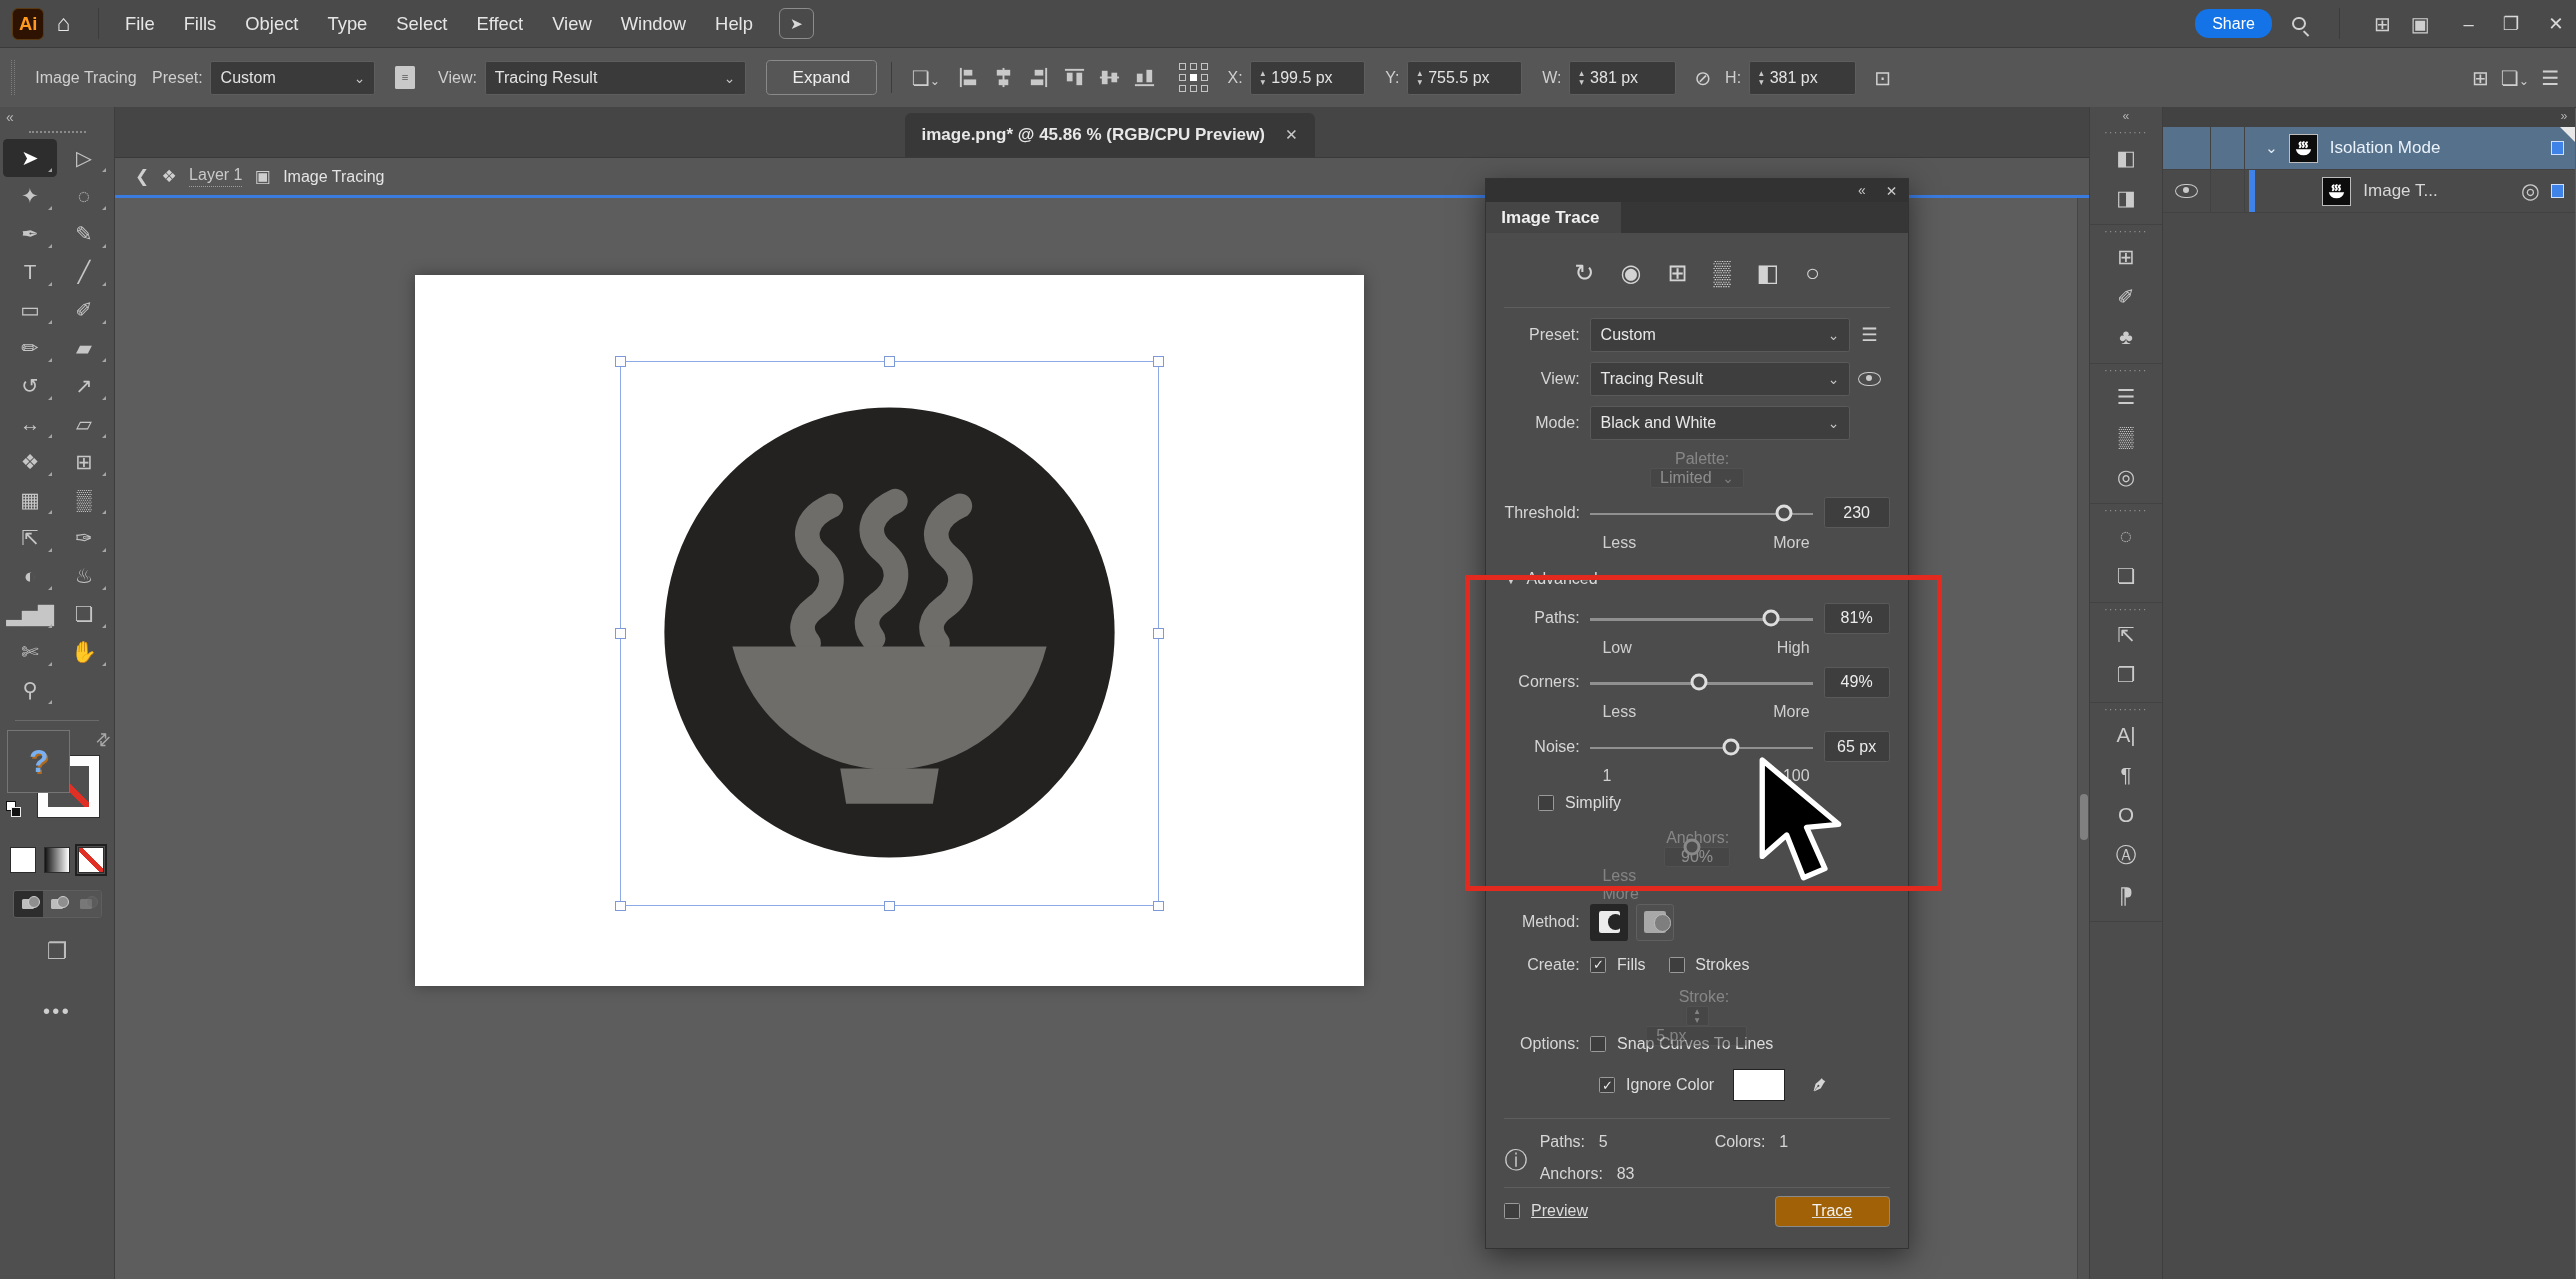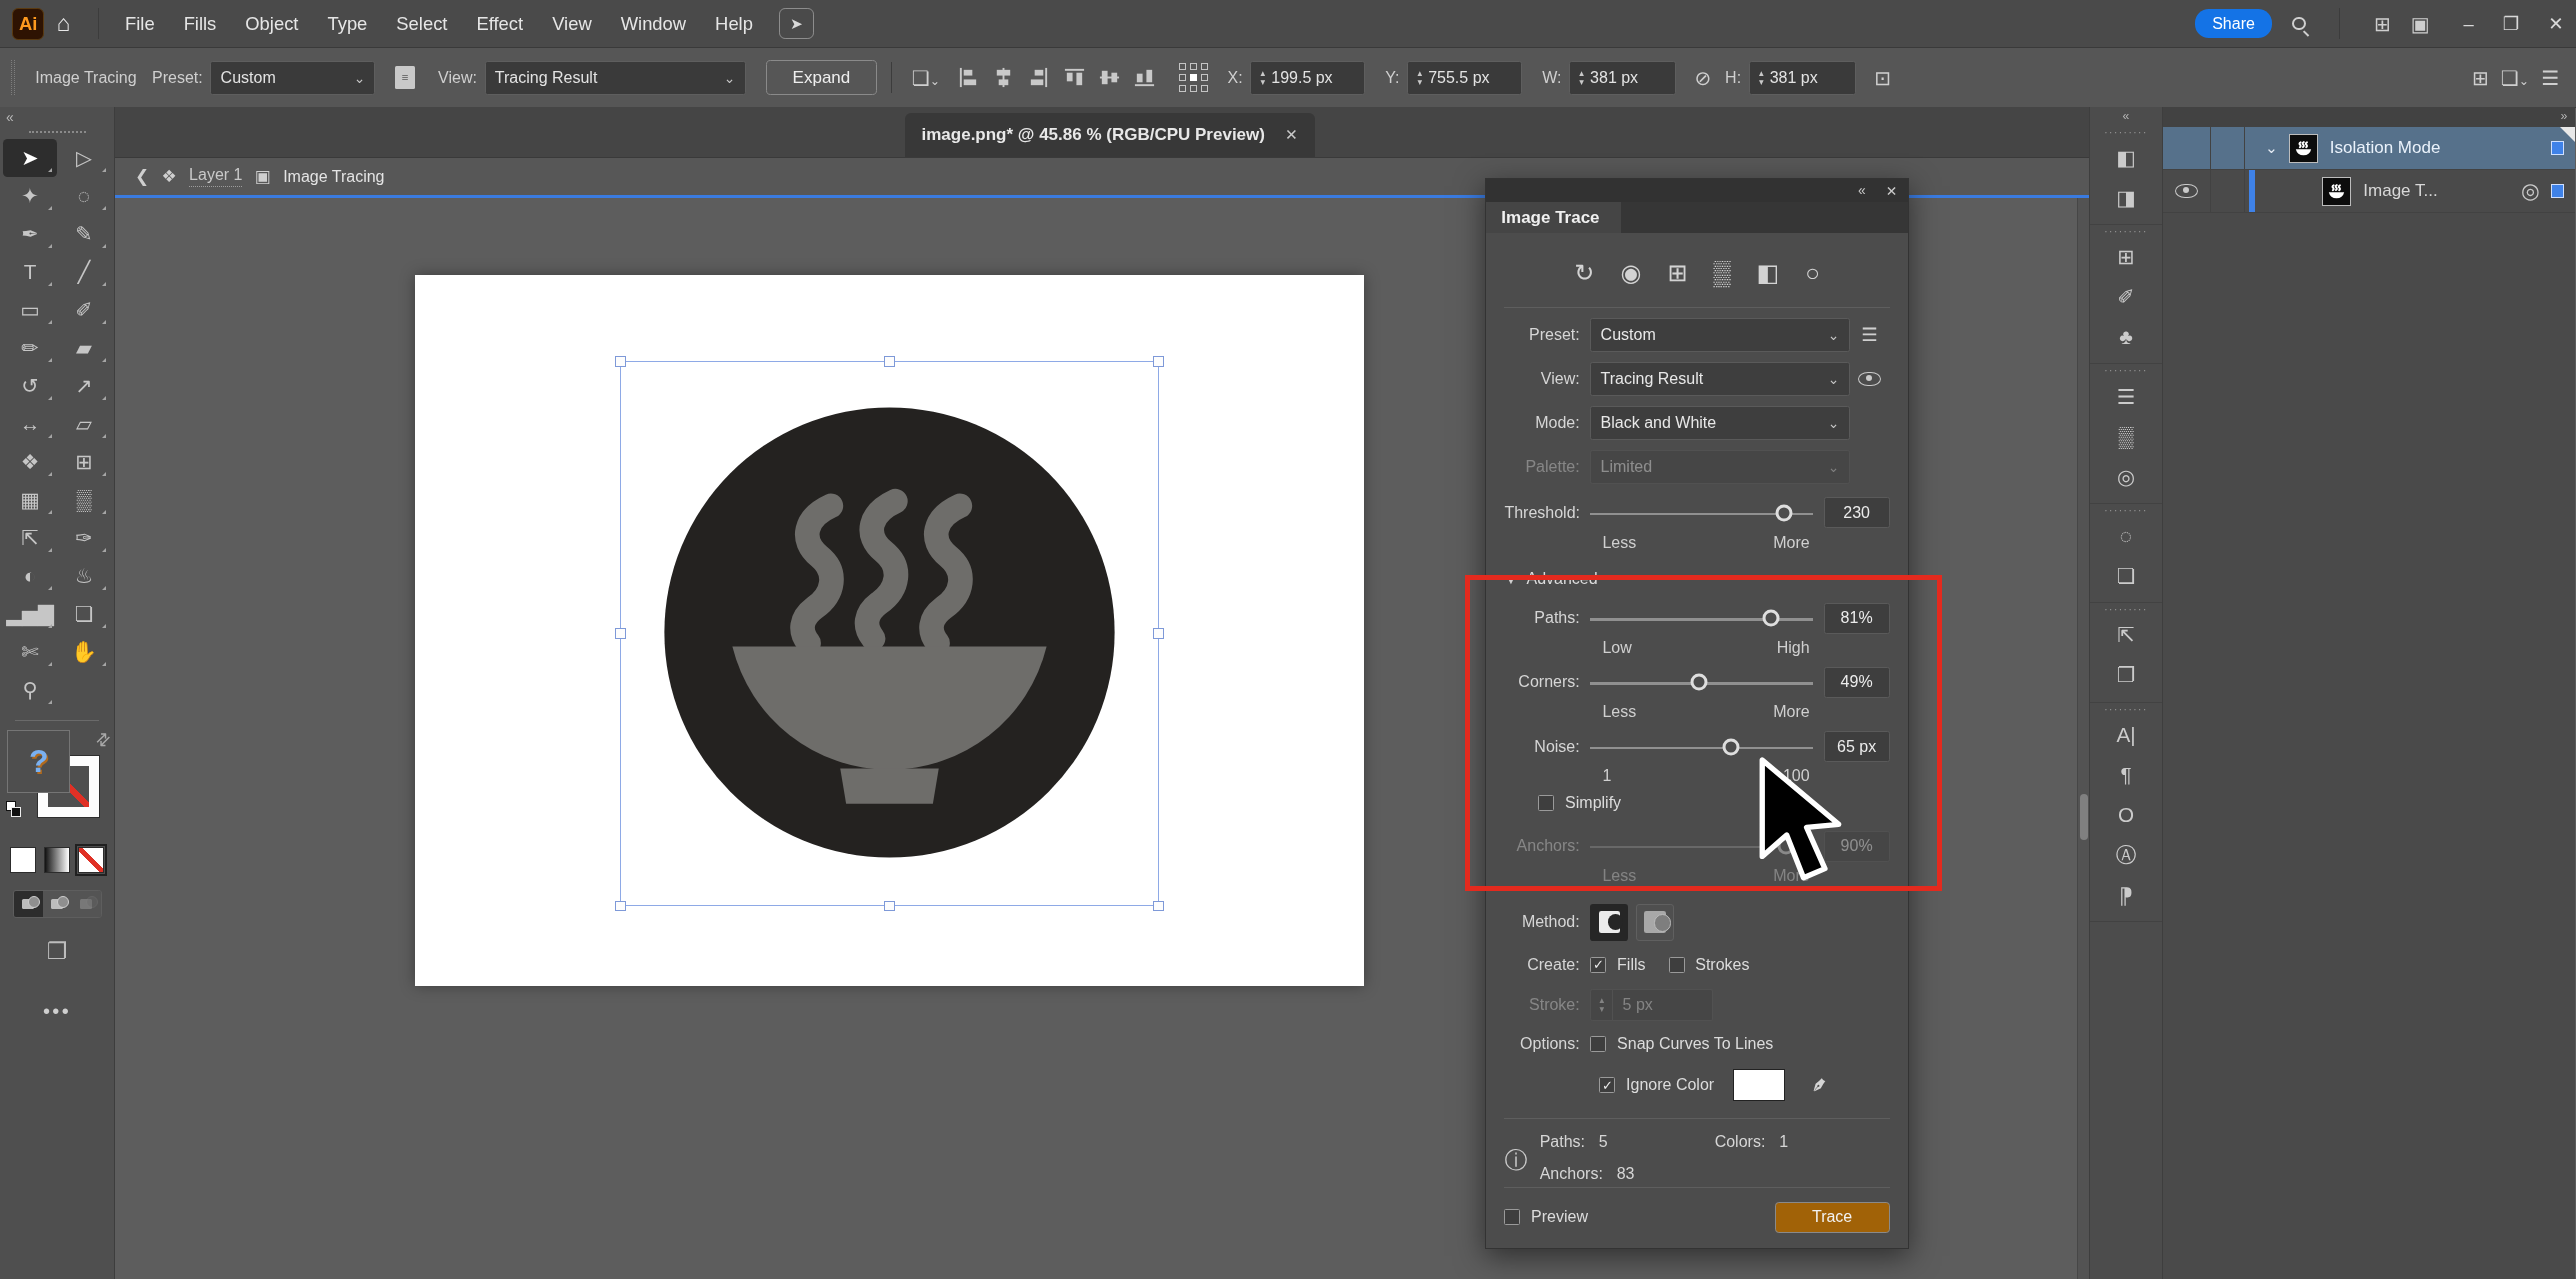--- a/index.html
+++ b/index.html
@@ -149,21 +149,21 @@
   .tp-tabrow { height:31px; background:#363636; display:flex; }
   .tp-tab { width:135px; background:#454545; color:#f0f0f0; font-weight:bold; display:flex; align-items:center; padding-left:15.3px; font-size:17px; }
   .tp-body { padding:0 18.4px; }
   .tp-icons { margin-top:26px; display:flex; justify-content:center; gap:26px; font-size:24px; color:#d3d3d3; }
   .tp-hr { border-top:0.8px solid #5e5e5e; margin-top:20px; }
   .tp-row { display:flex; align-items:center; height:35px; margin-top:9.2px; }
   .tp-label { width:86px; text-align:right; padding-right:10.7px; color:#d6d6d6; white-space:nowrap; }
   .tp-select { flex:1; height:34px; background:#3e3e3e; border:0.8px solid #5a5a5a; border-radius:2.3px;
     display:flex; align-items:center; padding:0 9.2px; color:#e8e8e8; }
   .row-suffix { width:40px; display:flex; justify-content:center; color:#cfcfcf; font-size:18.4px; }
-  .disabled { opacity:.42; }
+  .disabled { opacity:.42;flex-direction:column; }
   .thr { margin-top:10.7px; }
   .slider { flex:1; position:relative; height:34px; margin-right:10.7px; }
   .slider .track { position:absolute; left:0; right:0; top:50%; height:2.3px; background:#909090; }
   .slider .knob { position:absolute; left:var(--pct); top:50%; transform:translate(-50%,-50%);
     width:17px; height:17px; border-radius:50%; border:3.1px solid #dedede; background:#4c4c4c; }
   .val-box { width:66px; height:31px; background:#3e3e3e; border:0.8px solid #5a5a5a; border-radius:2.3px;
     display:flex; align-items:center; justify-content:center; color:#ececec; }
   .minmax { display:flex; justify-content:space-between; padding:3.1px 80px 0 98px; color:#d0d0d0; height:20px; }
   .adv-head { display:flex; align-items:center; margin-top:20px; gap:9.2px; }
   .adv-tri { color:#cfcfcf; font-size:13px; }
@@ -188,21 +188,21 @@
   .stroke-field { width:100px; height:32px; background:#3e3e3e; border:0.8px solid #5a5a5a; border-left:none;
     border-radius:0 2.3px 2.3px 0; display:flex; align-items:center; padding:0 9.2px; color:#cfcfcf; }
   .opt-row { margin-top:9.2px; height:26px; }
   .ign-row { margin-top:10.7px; height:35px; display:flex; align-items:center; gap:10.7px; padding-left:95px; }
   .ign-swatch { width:52px; height:32px; background:#ffffff; border:0.8px solid #222; margin-left:7.7px; }
   .dropper { font-size:21.5px; color:#d5d5d5; transform:rotate(130deg); display:inline-block; margin-left:13.8px; }
   .stats { margin-top:9.2px; display:flex; gap:12.3px; }
   .info-ic { font-size:23px; color:#c9c9c9; padding-top:17px; }
   .stat-grid { flex:1; display:grid; grid-template-columns:1fr 1fr; row-gap:13.8px; padding-top:4.6px; }
   .stat-cell { display:flex; gap:13.8px; color:#d6d6d6; }
-  .tp-footer { margin-top:12px; height:34px; display:flex; align-items:center; gap:10.7px; }
+  .tp-footer { margin-top:6px; height:34px; display:flex; align-items:center; gap:10.7px;text-decoration:underline; }
   .trace-btn { margin-left:auto; width:115px; height:31px; background:#a16207; border:0.8px solid #8a8a8a;
     border-radius:3.8px; color:#f2f2f2; font-size:16px; }
 
   
   .red-box { position:absolute; left:1465px; top:575px; width:477px; height:316px; border:5.4px solid #e42a1e; z-index:60; }
   .cursor { position:absolute; left:1756px; top:757px; z-index:70; }
 </style>
 </head>
 <body>
 

